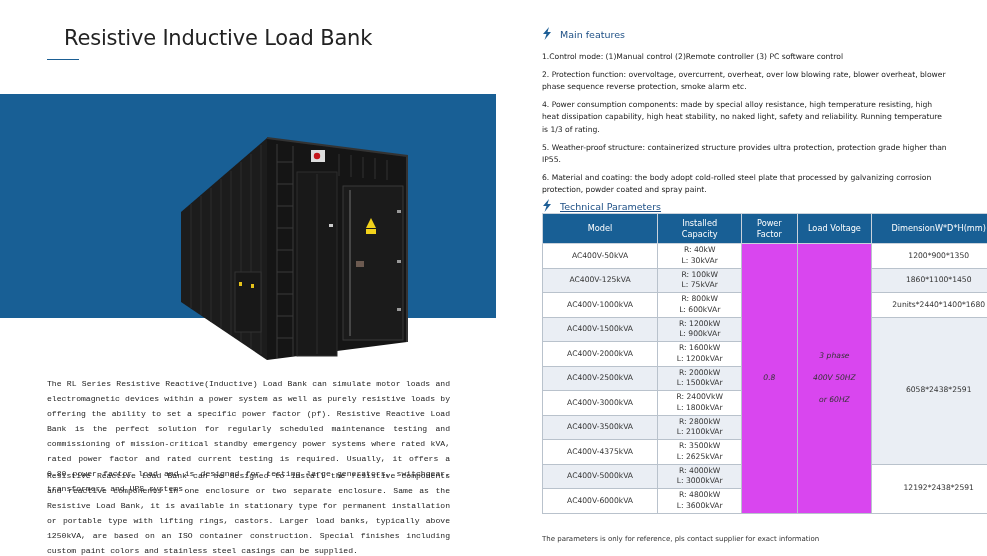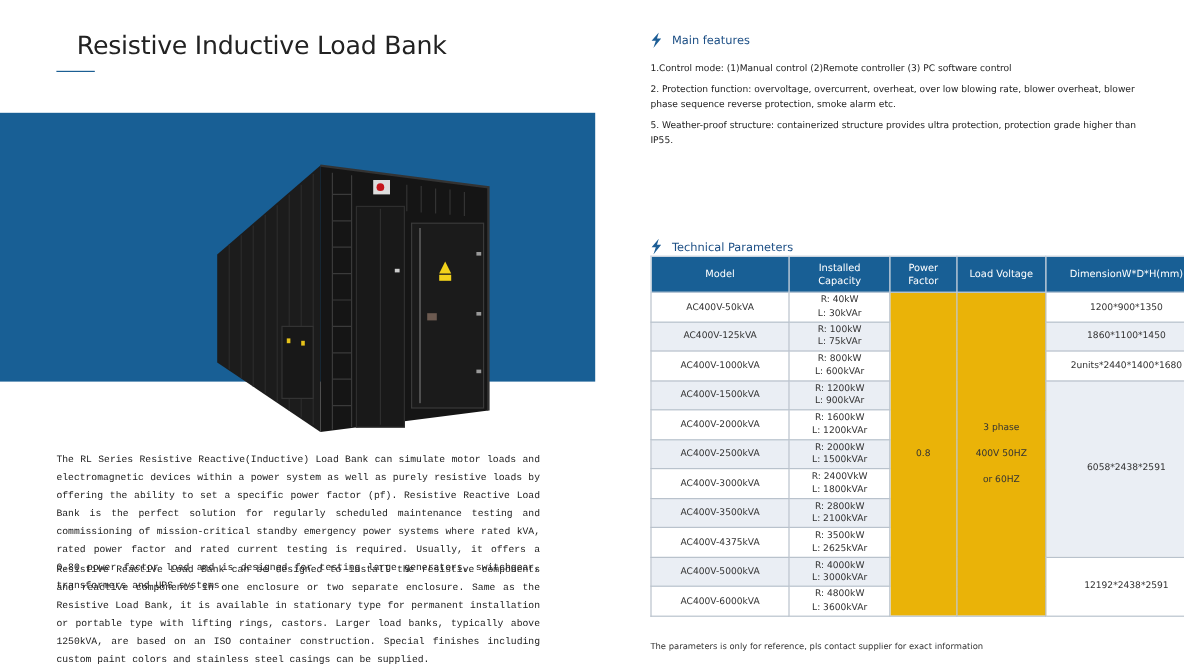--- a/index.html
+++ b/index.html
@@ -14,31 +14,31 @@
   .container-svg { position: absolute; left: 175px; top: 132px; }
 
   .desc { position: absolute; left: 47px; width: 403px; font-size: 8.1px; line-height: 15px; color: #222; text-align: justify; font-family: Liberation Mono, monospace; }
   .desc1 { top: 376px; }
   .desc2 { top: 468px; }
 
   .right { position: absolute; left: 530px; top: 0; width: 457px; height: 556px; }
   .sec-head { position: absolute; left: 12px; display: flex; align-items: flex-end; gap: 8px; font-size: 9.5px; color: #1d4f85; }
   .sec-head .bolt { width: 10px; height: 13px; }
   .sec1 { top: 27px; }
-  .sec2 { top: 199px; }
+  .sec2 { top: 199px; text-decoration: underline; }
 
   .features { position: absolute; left: 12px; top: 51px; width: 405px; font-size: 7.6px; line-height: 12.4px; color: #222; }
   .features p { margin-bottom: 5.4px; }
 
   table.params { position: absolute; left: 12px; top: 213px; width: 464px; border-collapse: collapse; font-size: 7.6px; color: #333; }
   table.params th { background: #185f95; color: #fff; font-weight: normal; font-size: 8.2px; line-height: 11px; border: 1px solid #c9d2dc; height: 30px; padding: 0 3px; }
   table.params td { border: 1px solid #b9c2cc; text-align: center; padding: 0 2px; line-height: 10.5px; height: 24.5px; }
   table.params tr.odd td.m, table.params tr.odd td.c { background: #ffffff; }
   table.params tr.even td.m, table.params tr.even td.c { background: #eaeef4; }
-  td.merged { background: #eab308; }
+  td.merged { background: #d946ef; font-style: italic; }
   td.dim-white { background: #ffffff !important; }
   td.dim-grey { background: #eaeef4 !important; }
   .lv p { line-height: 10px; margin: 12px 0; }
 
   .footnote { position: absolute; left: 12px; top: 535px; font-size: 7px; color: #333; text-align: center; }
 </style>
 </head>
 <body>
 
 <div class="left">
@@ -119,21 +119,23 @@
   <div class="sec-head sec1">
     <svg class="bolt" viewBox="0 0 10 13">
         <polygon points="7,0 1,7 4.5,7 2.5,13 9,5 5.5,5" fill="#1d5e96"></polygon>
       </svg>
     <span>Main features</span>
   </div>
 
   <div class="features">
     <p>1.Control mode: (1)Manual control (2)Remote controller (3) PC software control</p>
     <p>2. Protection function: overvoltage, overcurrent, overheat, over low blowing rate, blower overheat, blower phase sequence reverse protection, smoke alarm etc.</p>
+    <p>4. Power consumption components: made by special alloy resistance, high temperature resisting, high heat dissipation capability, high heat stability, no naked light, safety and reliability. Running temperature is 1/3 of rating.</p>
     <p>5. Weather-proof structure: containerized structure provides ultra protection, protection grade higher than IP55.</p>
+    <p>6. Material and coating: the body adopt cold-rolled steel plate that processed by galvanizing corrosion protection, powder coated and spray paint.</p>
   </div>
 
   <div class="sec-head sec2">
     <svg class="bolt" viewBox="0 0 10 13">
         <polygon points="7,0 1,7 4.5,7 2.5,13 9,5 5.5,5" fill="#1d5e96"></polygon>
       </svg>
     <span>Technical Parameters</span>
   </div>
 
   <table class="params">

